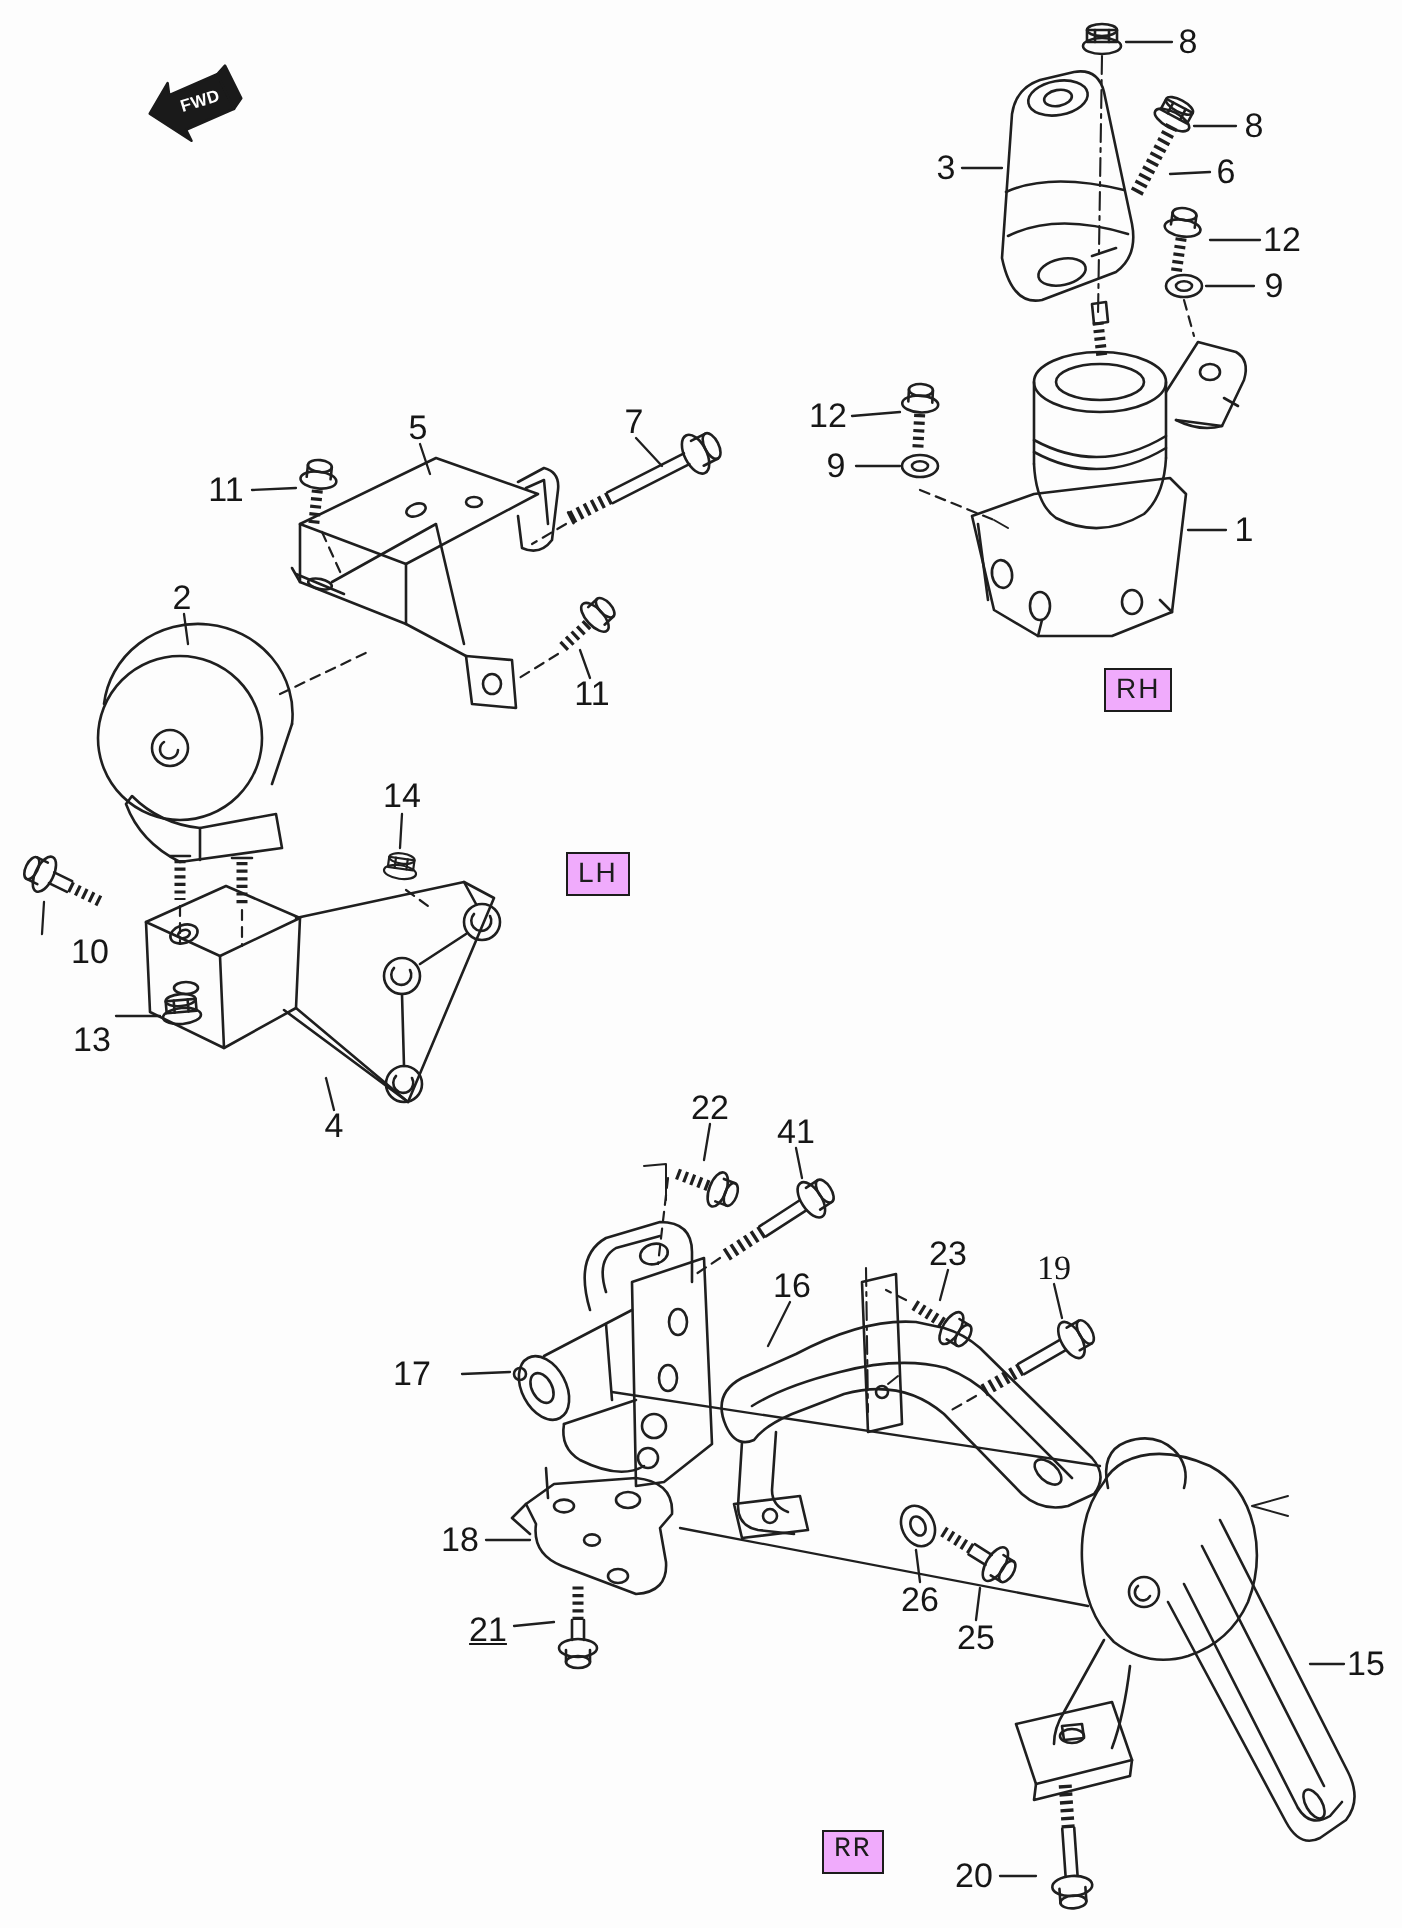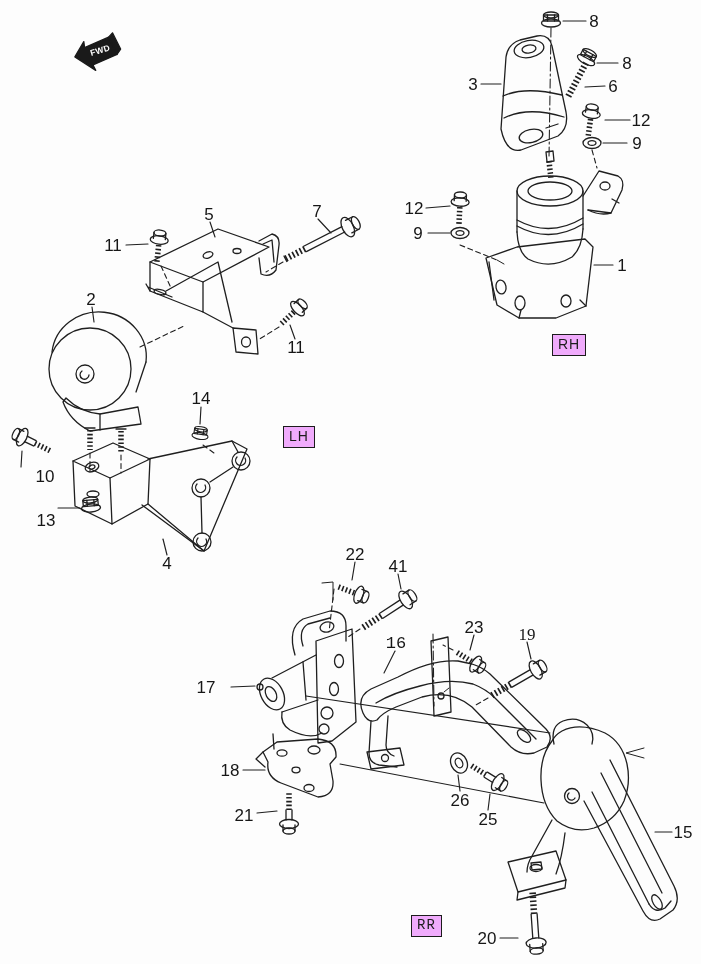--- a/index.html
+++ b/index.html
@@ -354,26 +354,26 @@
       <div class="callout" style="left: 209px; top: 214px;">5</div>
       <div class="callout" style="left: 317px; top: 211px;">7</div>
       <div class="callout" style="left: 296px; top: 347px;">11</div>
       <div class="callout" style="left: 91px; top: 299px;">2</div>
       <div class="callout" style="left: 201px; top: 398px; text-align: right;">14</div>
       <div class="callout" style="left: 21px; top: 476px; margin-left: 24px;">10</div>
       <div class="callout" style="left: 46px; top: 508px; margin-top: 12px;">13</div>
       <div class="callout" style="left: 167px; top: 563px;">4</div>
       <div class="callout" style="left: 355px; top: 554px;">22</div>
       <div class="callout" style="left: 398px; top: 566px;">41</div>
-      <div class="callout" style="left: 396px; top: 643px; font-family: Liberation Mono, monospace;">16</div>
+      <div class="callout" style="left: 396px; top: 643px;">16</div>
       <div class="callout" style="left: 474px; top: 627px;">23</div>
       <div class="callout" style="left: 527px; top: 634px; font-family: Liberation Serif, serif;">19</div>
       <div class="callout" style="left: 206px; top: 687px;">17</div>
       <div class="callout" style="left: 230px; top: 770px;">18</div>
-      <div class="callout" style="left: 244px; top: 815px;">21</div>
+      <div class="callout" style="left: 244px; top: 815px; text-decoration: underline;">21</div>
       <div class="callout" style="left: 460px; top: 800px;">26</div>
       <div class="callout" style="left: 488px; top: 819px;">25</div>
       <div class="callout" style="left: 683px; top: 832px;">15</div>
       <div class="callout" style="left: 487px; top: 938px;">20</div>
     </div>
 
 <div class="box-label rh">RH</div>
 <div class="box-label lh">LH</div>
 <div class="box-label rr">RR</div>
 

